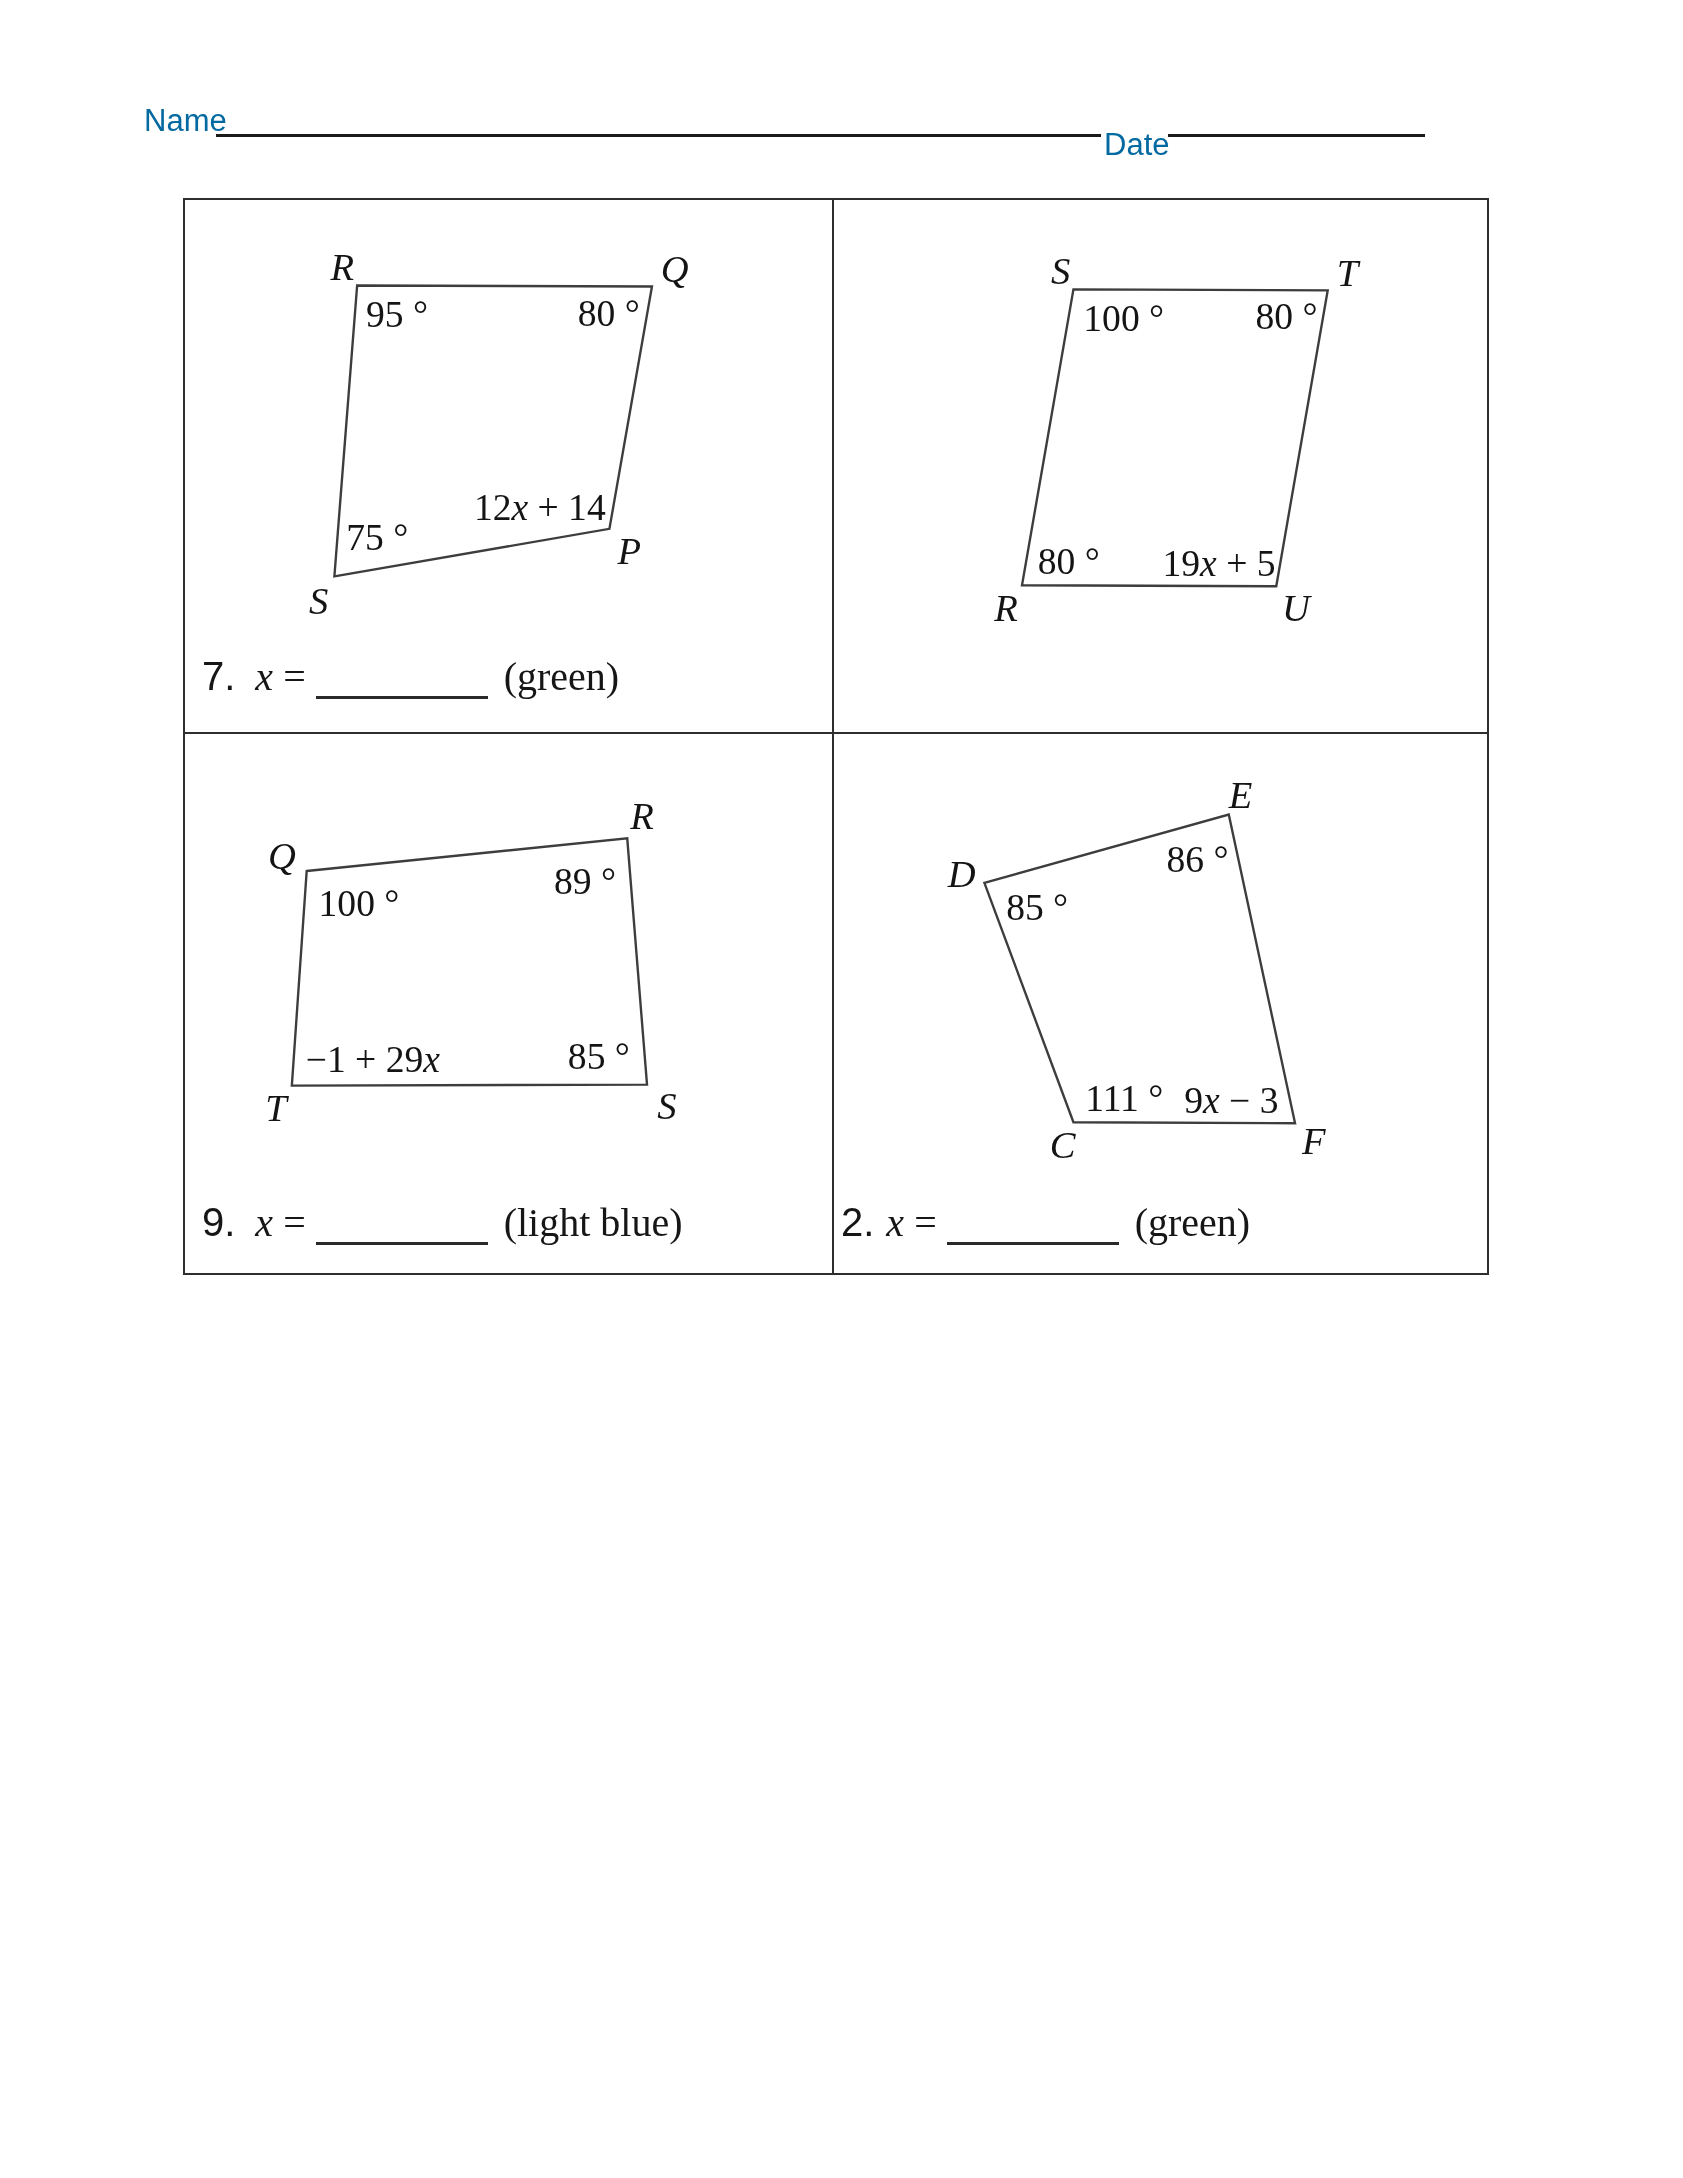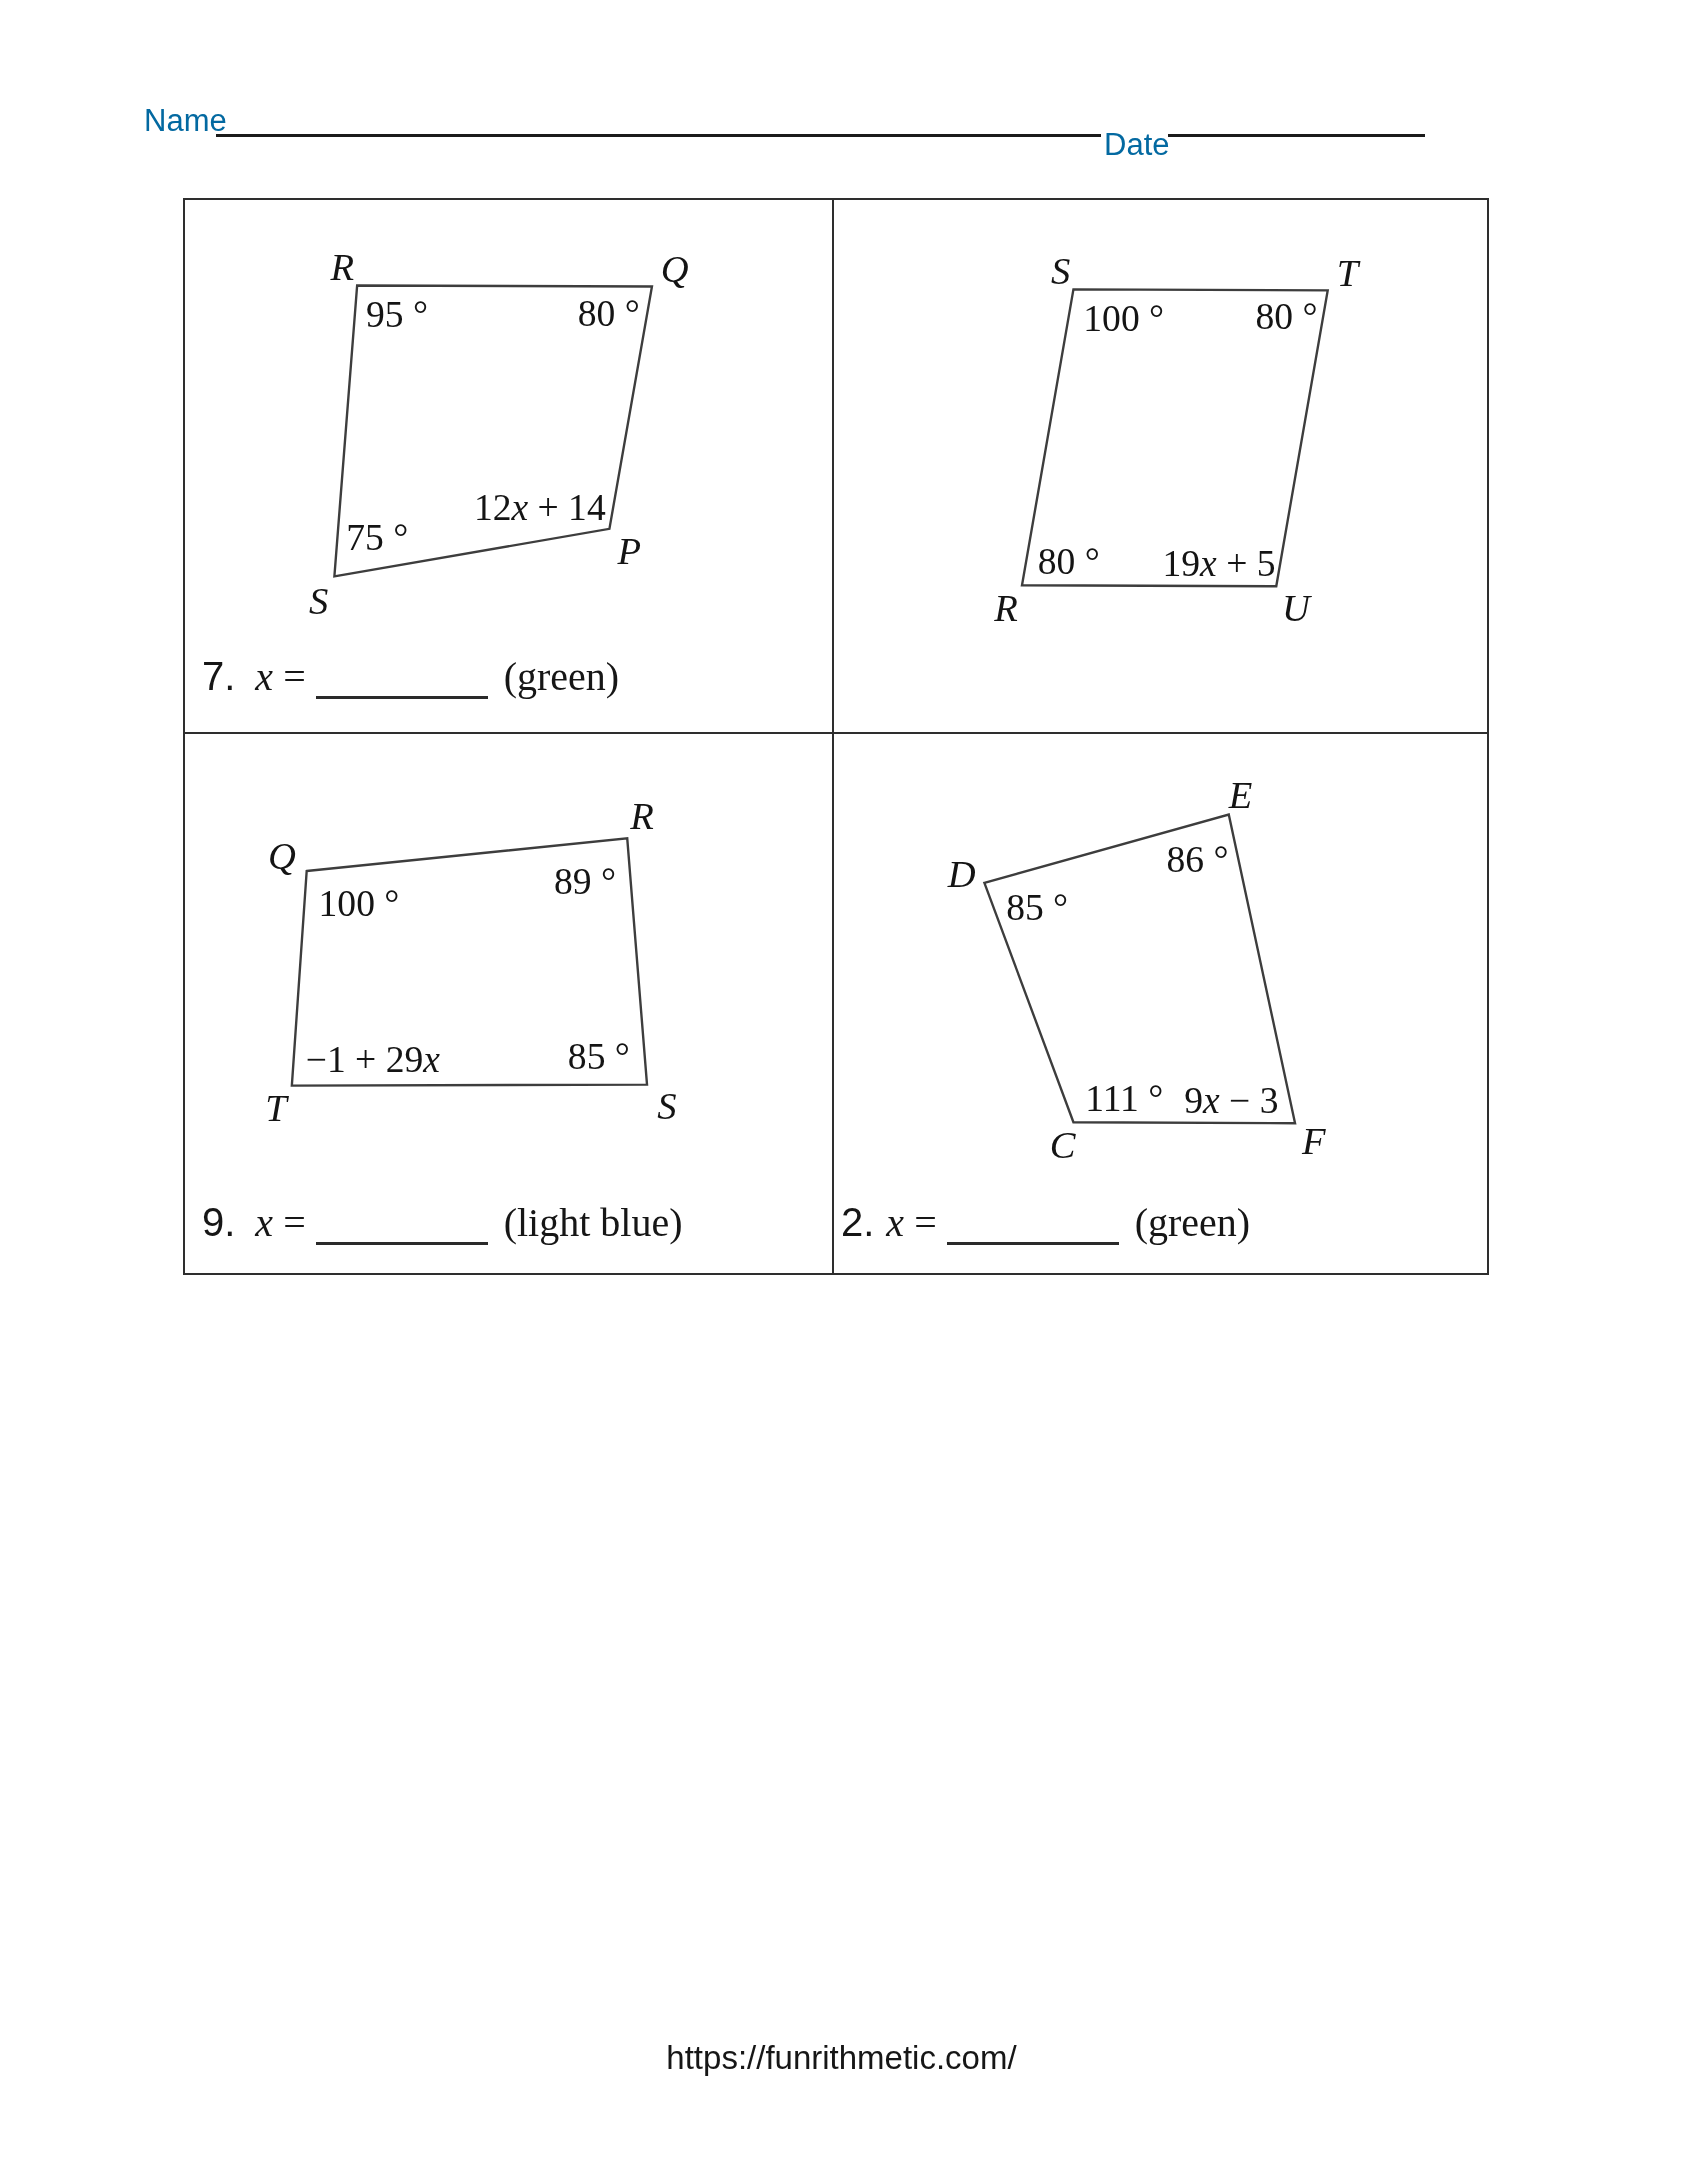--- a/index.html
+++ b/index.html
@@ -111,16 +111,15 @@
         <text class="figure-text" x="354" y="383"><tspan>9</tspan><tspan class="var-t">x</tspan><tspan> − 3</tspan></text>
       </svg>
       <div class="answer-line" style="top:466px;left:7px;">
         <span class="p-num">2.</span><span class="p-var" style="margin-left:12px;">x</span><span class="p-eq">=</span>
         <span class="blank"></span><span class="note">(green)</span>
       </div>
     </div>
 
   </div>
 
-  <div class="footer">https://funrithmetic.com/</div>
 
 </div>
 
 
 </body></html>

